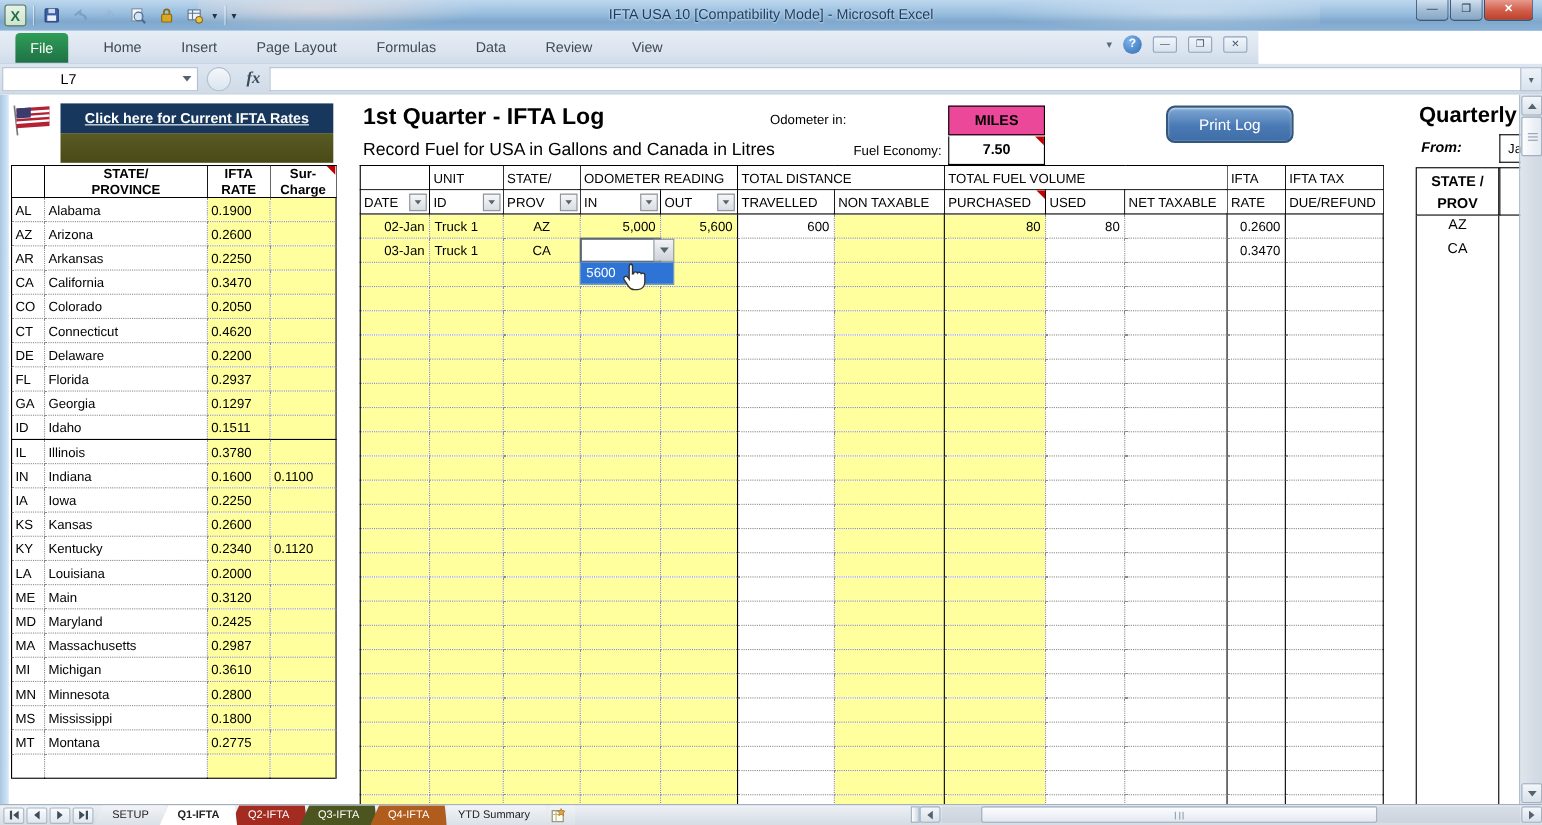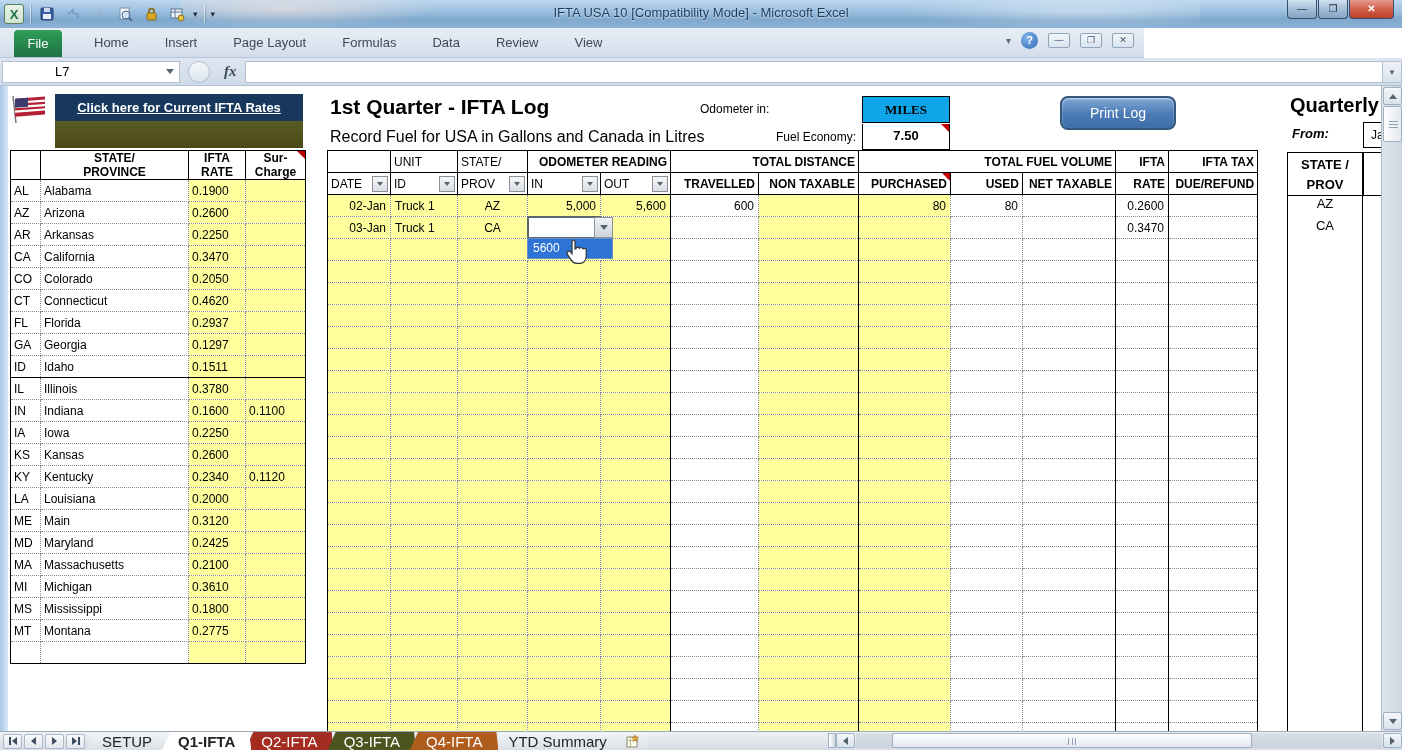--- a/index.html
+++ b/index.html
@@ -71,32 +71,32 @@
   .ltable td.sur { border-right:1px solid #000; }
   .ltable tr.thick td { border-bottom:1px solid #000; }
 
   .mtable { position:absolute; left:327px; top:64px; width:930px; }
   .mtable th { border:1px solid #000; background:#fff; font-size:12px; height:22px; padding:0 3px; position:relative; }
   .mtable td { height:22px; border-right:1px dotted #8a8a8a; border-bottom:1px dotted #8a8a8a; font-size:12px; padding:0 4px; background:#ffff9e; }
   .mtable { border:1px solid #000; }
   .mtable td.w { background:#fff; }
   .mtable td.sr { border-right:1px solid #000; }
   .thL { text-align:left; font-weight:normal; }
-  .thC { text-align:right; font-weight:bold; }
+  .thC { text-align:left; font-weight:normal; }
   .filtbtn { position:absolute; right:2px; top:3px; width:16px; height:16px; border:1px solid #8a9199; background:linear-gradient(180deg,#f7f7f7,#d9dde2); display:flex; align-items:center; justify-content:center; }
   .filtbtn .tri-d { border-left-width:3px; border-right-width:3px; border-top-width:4px; }
 
   .ta-r{text-align:right;} .ta-c{text-align:center;} .ta-l{text-align:left;}
 
   
   .mh-title { position:absolute; left:330px; top:9px; font-size:21px; font-weight:bold; letter-spacing:0; }
   .mh-sub { position:absolute; left:330px; top:42px; font-size:16px; }
   .odo-label { position:absolute; left:700px; top:16px; width:156px; text-align:left; font-size:12px; }
   .fe-label { position:absolute; left:700px; top:44px; width:156px; text-align:right; font-size:12px; }
-  .odo-cell { position:absolute; left:862px; top:10px; width:88px; height:27px; background:#0ea5e9; border:1px solid #000; font-weight:bold; text-align:center; line-height:25px; font-size:13px;font-family:Liberation Serif, serif; }
+  .odo-cell { position:absolute; left:862px; top:10px; width:88px; height:27px; background:#ec4899; border:1px solid #000; font-weight:bold; text-align:center; line-height:25px; font-size:13px; }
   .fe-cell { position:absolute; left:862px; top:38px; width:88px; height:26px; background:#fff; border:1px solid #000; border-top:none; font-weight:bold; text-align:center; line-height:24px; font-size:13px; }
   .printbtn { position:absolute; left:1060px; top:10px; width:116px; height:34px; border-radius:8px; background:linear-gradient(180deg,#7fa7d4,#4a7ab5 55%,#3f6da8); border:2px solid #33587e; box-shadow:inset 0 1px 2px rgba(255,255,255,.6); color:#fff; font-size:14px; text-align:center; line-height:30px; }
 
   
   .rp-title { position:absolute; left:1290px; top:8px; width:92px; height:26px; font-size:20px; font-weight:bold; overflow:hidden; white-space:nowrap; }
   .rp-from { position:absolute; left:1292px; top:40px; font-size:13px; font-weight:bold; font-style:italic; }
   .rp-fromcell { position:absolute; left:1363px; top:36px; width:39px; height:26px; border:1px solid #000; border-right:none; padding-left:7px; line-height:24px; font-size:12px; overflow:hidden; }
   .rp-sthead { position:absolute; left:1287px; top:66px; width:76px; height:44px; border:1px solid #000; background:#fff; text-align:center; font-weight:bold; font-size:13px; line-height:20px; padding-top:2px; }
   .rp-sthead2 { position:absolute; left:1363px; top:66px; width:39px; height:44px; border:1px solid #000; border-right:none; background:#fff; }
   .rp-col { position:absolute; left:1287px; top:110px; width:76px; height:535px; border-left:1px solid #000; border-right:1px solid #000; }
@@ -120,21 +120,21 @@
   .grip::after { content:""; position:absolute; left:0; top:2px; width:9px; height:1px; background:#8fa0b2; }
 
   
   .tabbar { position:absolute; left:0; top:731px; width:1402px; height:19px; background:linear-gradient(180deg,#eef1f5,#d5dce4); border-top:1px solid #9aa8b8; display:flex; align-items:stretch; }
   .navbtns { display:flex; align-items:center; padding:0 3px; gap:2px; }
   .navb { width:19px; height:15px; background:linear-gradient(180deg,#fafbfc,#e1e7ee); border:1px solid #aab8c8; border-radius:2px; display:flex; align-items:center; justify-content:center; gap:1px; }
   .nt { width:0; height:0; border-top:4px solid transparent; border-bottom:4px solid transparent; }
   .nt.l { border-right:5px solid #3c4c5c; } .nt.r { border-left:5px solid #3c4c5c; }
   .nbar { width:2px; height:8px; background:#3c4c5c; }
   .stabs { display:flex; align-items:stretch; margin-left:4px; }
-  .stab { position:relative; padding:0 16px; line-height:19px; font-size:15px; color:#222; clip-path:polygon(8px 0, calc(100% - 2px) 0, 100% 100%, 0 100%); margin-left:-6px; background:linear-gradient(180deg,#f2f4f7,#dbe1e8); }
+  .stab { position:relative; padding:0 16px; line-height:19px; font-size:10px; color:#222; clip-path:polygon(8px 0, calc(100% - 2px) 0, 100% 100%, 0 100%); margin-left:-6px; background:linear-gradient(180deg,#f2f4f7,#dbe1e8); }
   .stab.active { background:#fff; font-weight:bold; z-index:3; }
   .stab.colored { color:#fff; z-index:1; }
   .addsheet { width:30px; display:flex; align-items:center; justify-content:center; clip-path:polygon(8px 0,100% 0,100% 100%,0 100%); background:linear-gradient(180deg,#f2f4f7,#dbe1e8); margin-left:-5px; }
   .hscroll { position:absolute; left:828px; top:732px; width:574px; height:17px; display:flex; align-items:center; }
   .hsplit { width:8px; height:15px; background:linear-gradient(90deg,#fff,#cfd7e0); border:1px solid #9fb0c2; }
   .h-l, .h-r { width:19px; height:15px; background:linear-gradient(180deg,#f4f7fa,#d9e1ea); border:1px solid #9fb0c2; border-radius:2px; display:flex; align-items:center; justify-content:center; }
   .tri-l3{width:0;height:0;border-top:4px solid transparent;border-bottom:4px solid transparent;border-right:5px solid #55636f;}
   .tri-r3{width:0;height:0;border-top:4px solid transparent;border-bottom:4px solid transparent;border-left:5px solid #55636f;}
   .h-track { flex:1; height:15px; background:linear-gradient(180deg,#d8dee6,#cbd3dd); position:relative; margin:0 1px; }
   .h-thumb { position:absolute; left:36px; top:0; width:360px; height:15px; background:linear-gradient(180deg,#fdfdfe,#e3e9f0); border:1px solid #9fb0c2; border-radius:2px; }
@@ -299,20 +299,26 @@
             <td class="rate">0.2050</td>
             <td class="sur"></td>
           </tr>
           <tr>
             <td class="code">CT</td>
             <td class="name">Connecticut</td>
             <td class="rate">0.4620</td>
             <td class="sur"></td>
           </tr>
           <tr>
+            <td class="code">DE</td>
+            <td class="name">Delaware</td>
+            <td class="rate">0.2200</td>
+            <td class="sur"></td>
+          </tr>
+          <tr>
             <td class="code">FL</td>
             <td class="name">Florida</td>
             <td class="rate">0.2937</td>
             <td class="sur"></td>
           </tr>
           <tr>
             <td class="code">GA</td>
             <td class="name">Georgia</td>
             <td class="rate">0.1297</td>
             <td class="sur"></td>
@@ -367,27 +373,33 @@
           </tr>
           <tr>
             <td class="code">MD</td>
             <td class="name">Maryland</td>
             <td class="rate">0.2425</td>
             <td class="sur"></td>
           </tr>
           <tr>
             <td class="code">MA</td>
             <td class="name">Massachusetts</td>
-            <td class="rate">0.2100</td>
+            <td class="rate">0.2987</td>
             <td class="sur"></td>
           </tr>
           <tr>
             <td class="code">MI</td>
             <td class="name">Michigan</td>
             <td class="rate">0.3610</td>
+            <td class="sur"></td>
+          </tr>
+          <tr>
+            <td class="code">MN</td>
+            <td class="name">Minnesota</td>
+            <td class="rate">0.2800</td>
             <td class="sur"></td>
           </tr>
           <tr>
             <td class="code">MS</td>
             <td class="name">Mississippi</td>
             <td class="rate">0.1800</td>
             <td class="sur"></td>
           </tr>
           <tr>
             <td class="code">MT</td>

